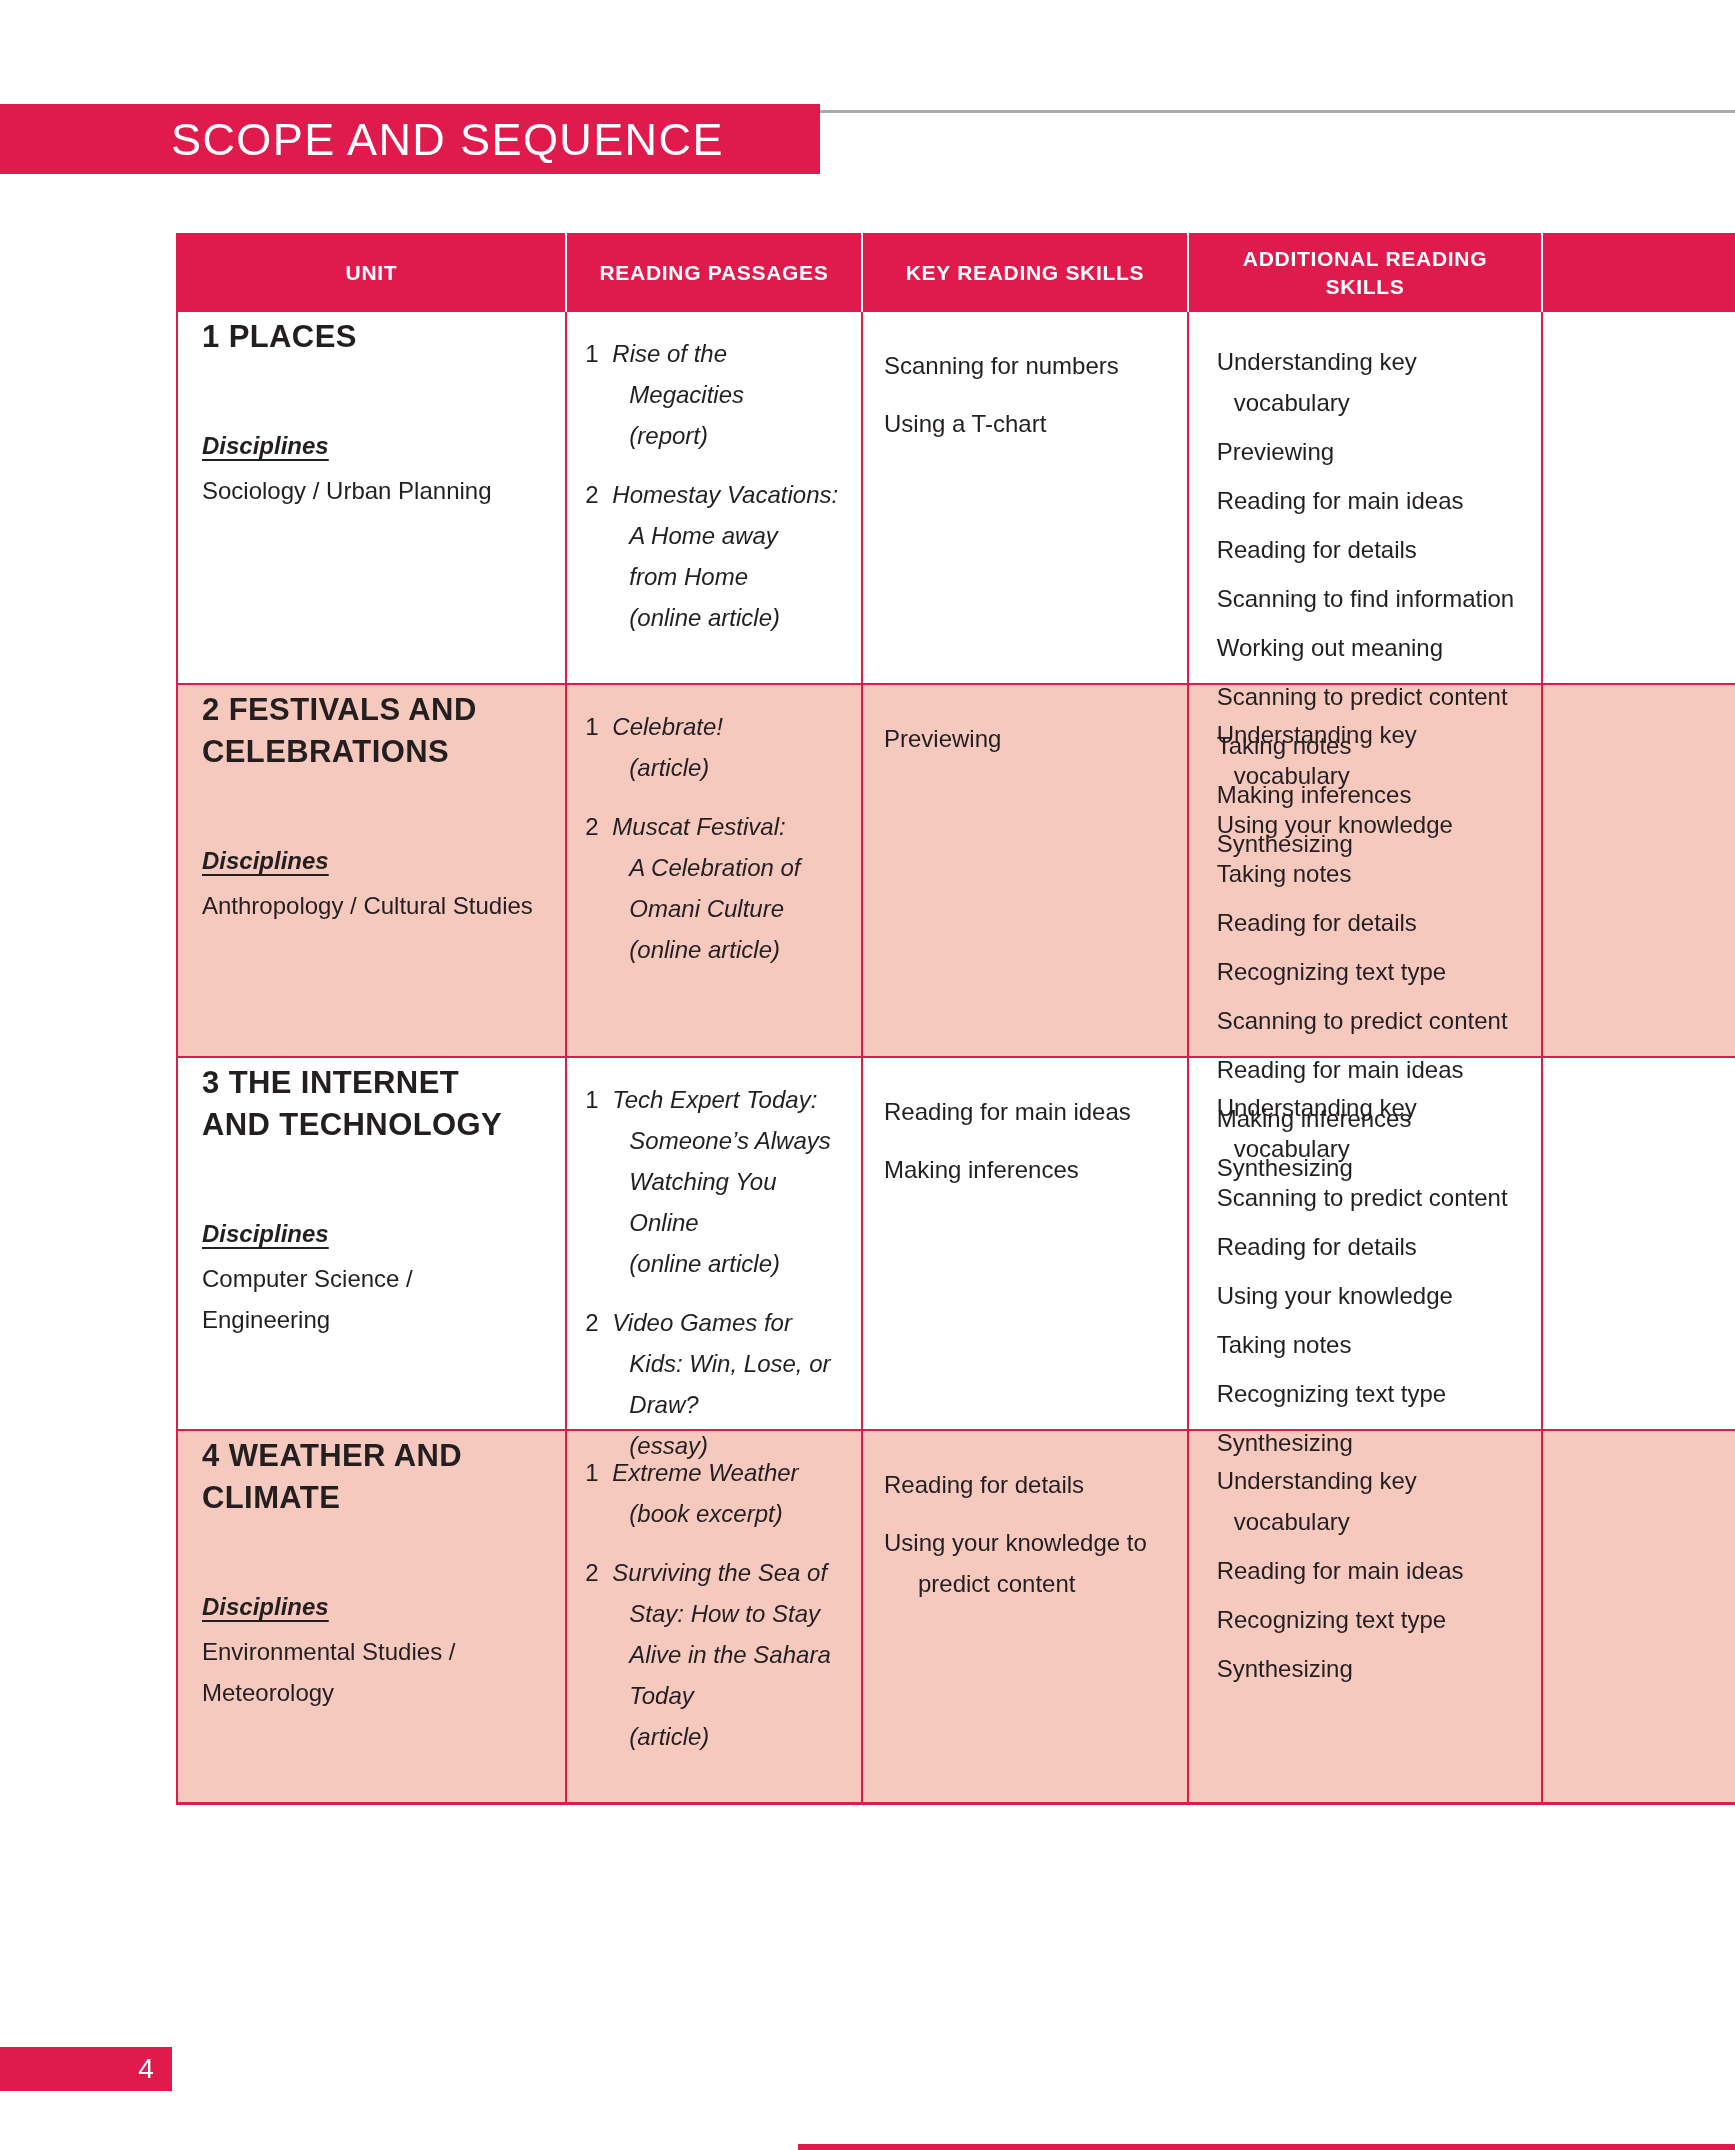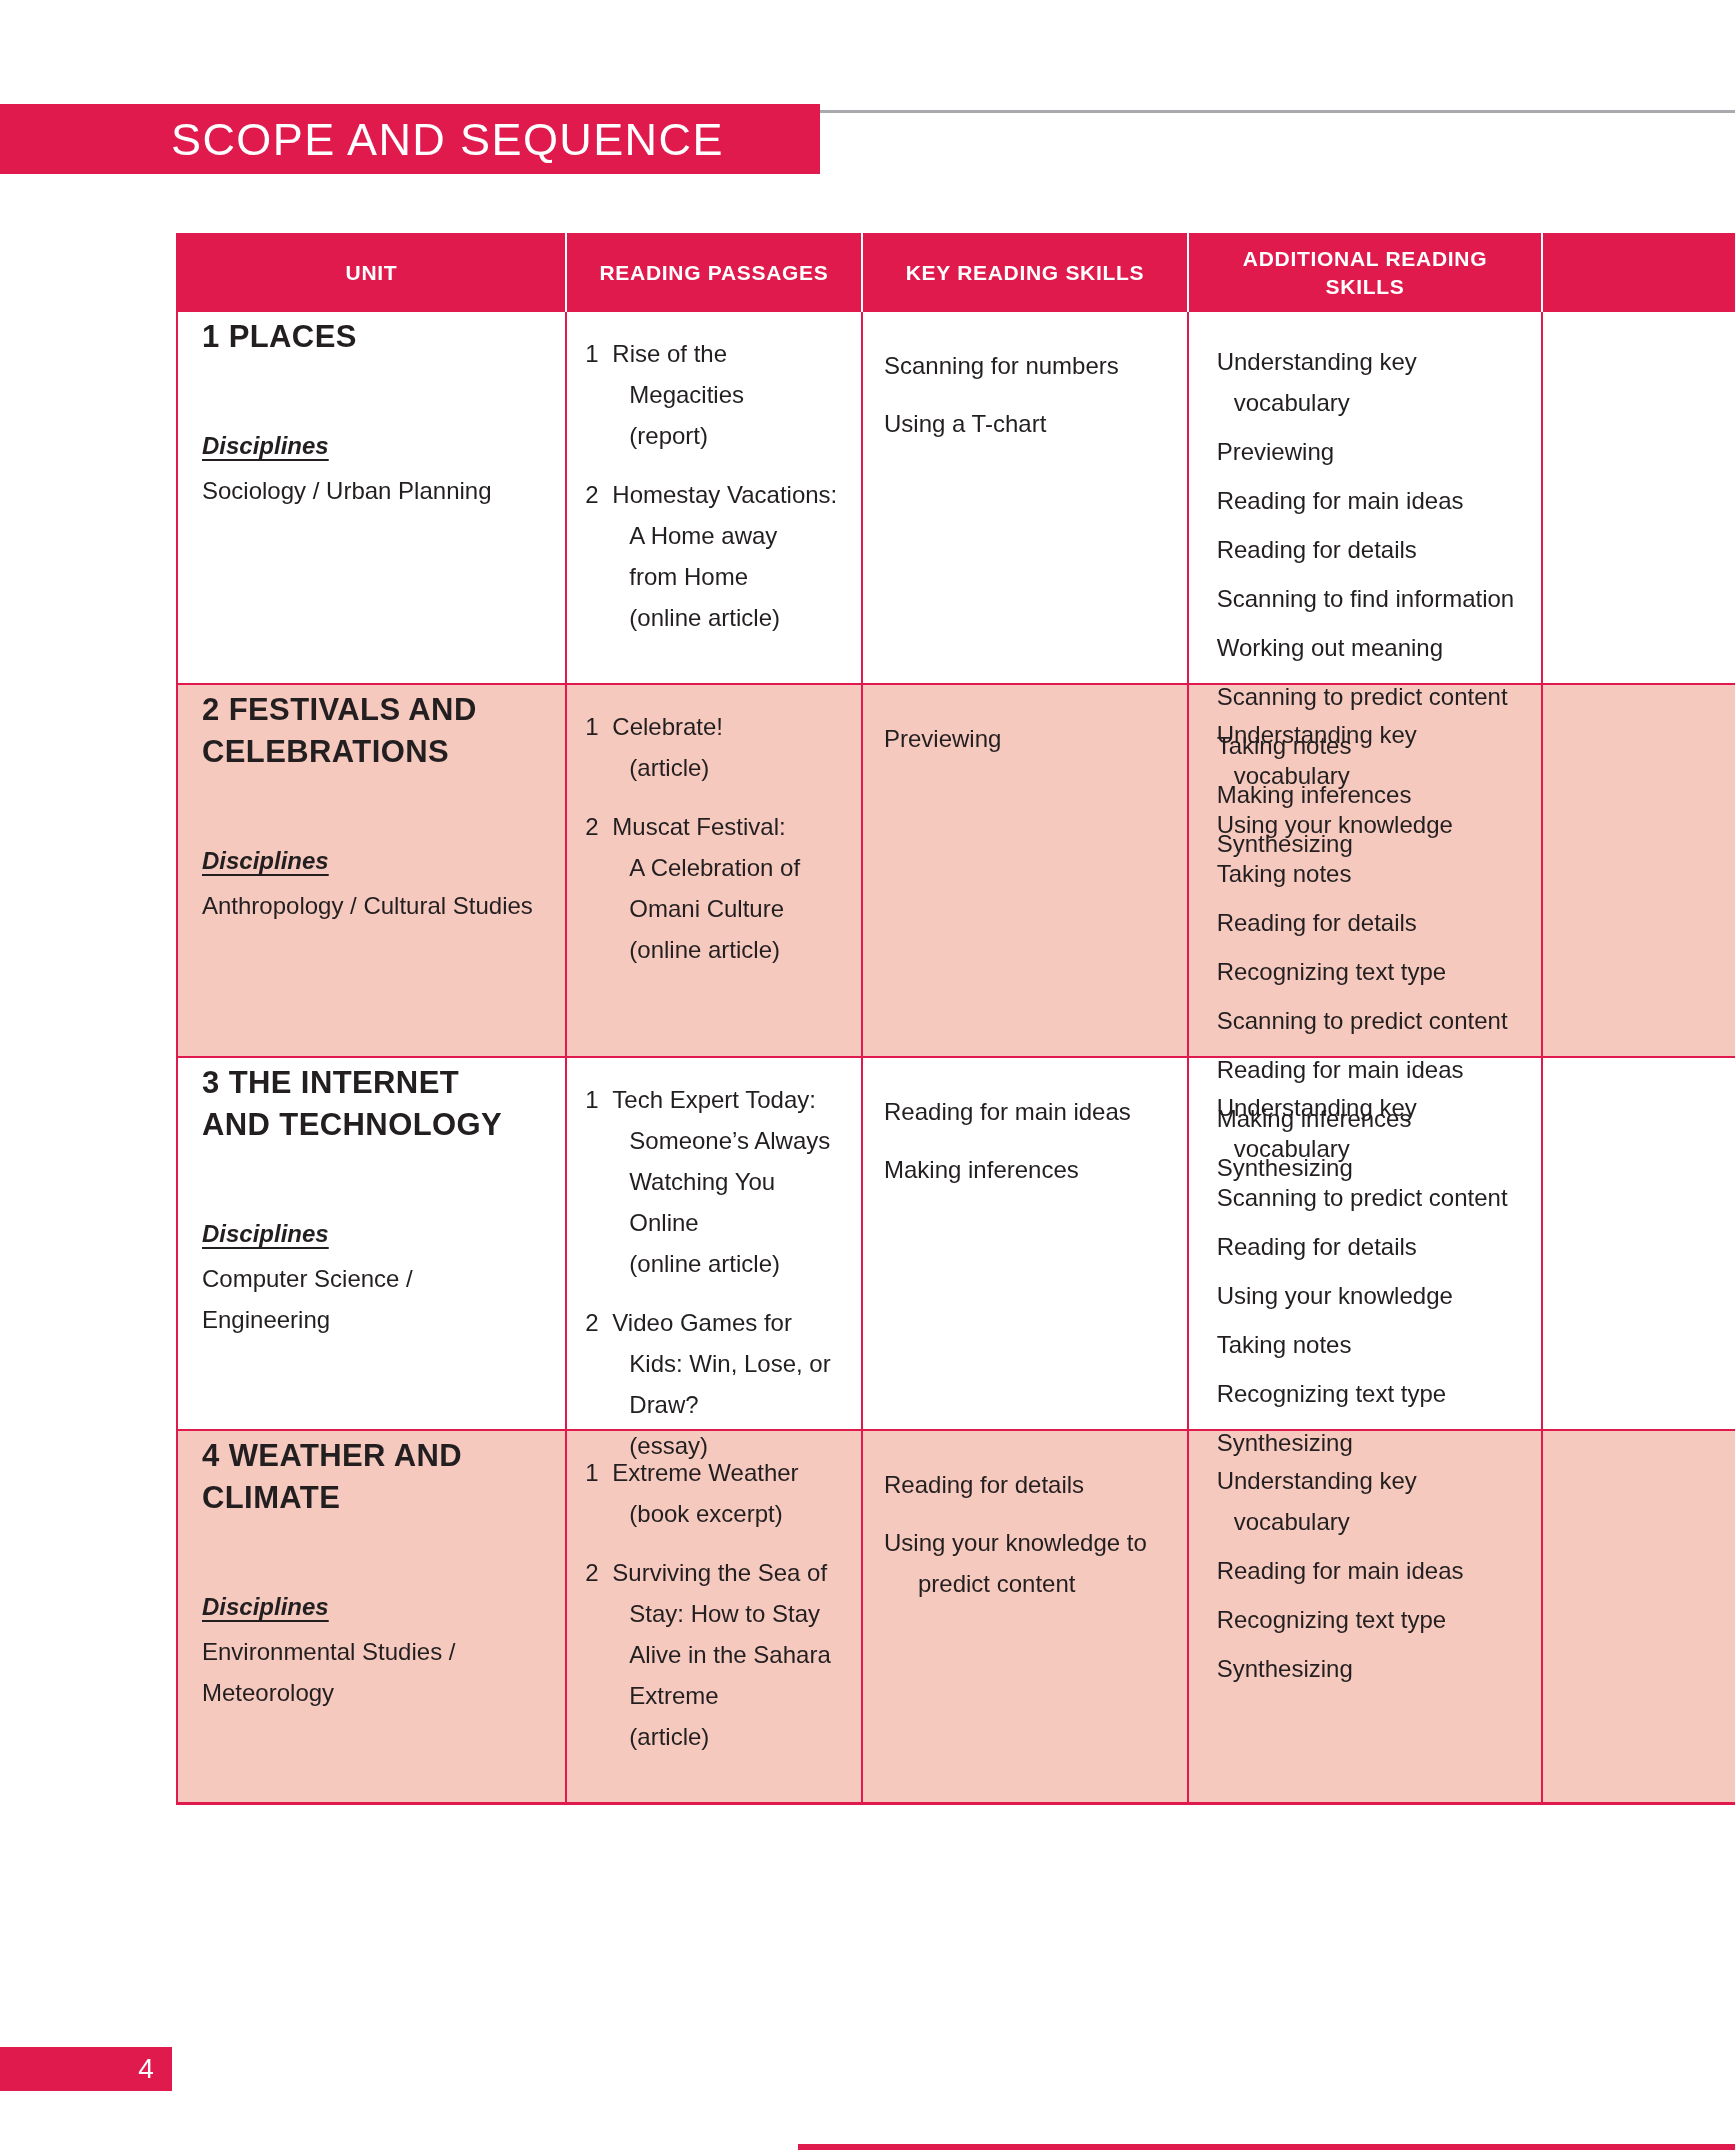--- a/index.html
+++ b/index.html
@@ -68,21 +68,21 @@
   .disc-label{
     font-style:italic;font-weight:bold;
     text-decoration:underline;
     text-decoration-thickness:2.1px;
     text-underline-offset:4.9px;
     margin-bottom:4.2px;
   }
   .p-item{display:flex;margin-top:18.3px;}
   .p-item:first-child{margin-top:0;}
   .p-num{width:27px;flex:none;}
-  .p-txt{min-width:0;}
+  .p-txt{min-width:0;font-style:italic;}
   .cont-sm{padding-left:17px;}
   .cont-lg{padding-left:34px;}
   .s-item{margin-top:17px;}
   .s-item:first-child{margin-top:12px;}
   .a-item{margin:8px;}
   .page-num-bar{
     position:absolute;left:0;top:2047px;width:172px;height:44px;
     background:var(--red);
     display:flex;align-items:center;justify-content:flex-end;
     padding-right:18.3px;box-sizing:border-box;
@@ -335,21 +335,21 @@
               <div class="line">Extreme Weather</div>
               <div class="line cont-sm">(book excerpt)</div>
             </div>
           </div>
           <div class="p-item">
             <span class="p-num">2</span>
             <div class="p-txt">
               <div class="line">Surviving the Sea of</div>
               <div class="line cont-sm">Stay: How to Stay</div>
               <div class="line cont-sm">Alive in the Sahara</div>
-              <div class="line cont-sm">Extreme</div>
+              <div class="line cont-sm">Today</div>
               <div class="line cont-sm">(article)</div>
             </div>
           </div>
         </div>
         <div class="cell c-key">
           <div class="s-item">
             <div class="line">Reading for details</div>
           </div>
           <div class="s-item">
             <div class="line">Using your knowledge to</div>

